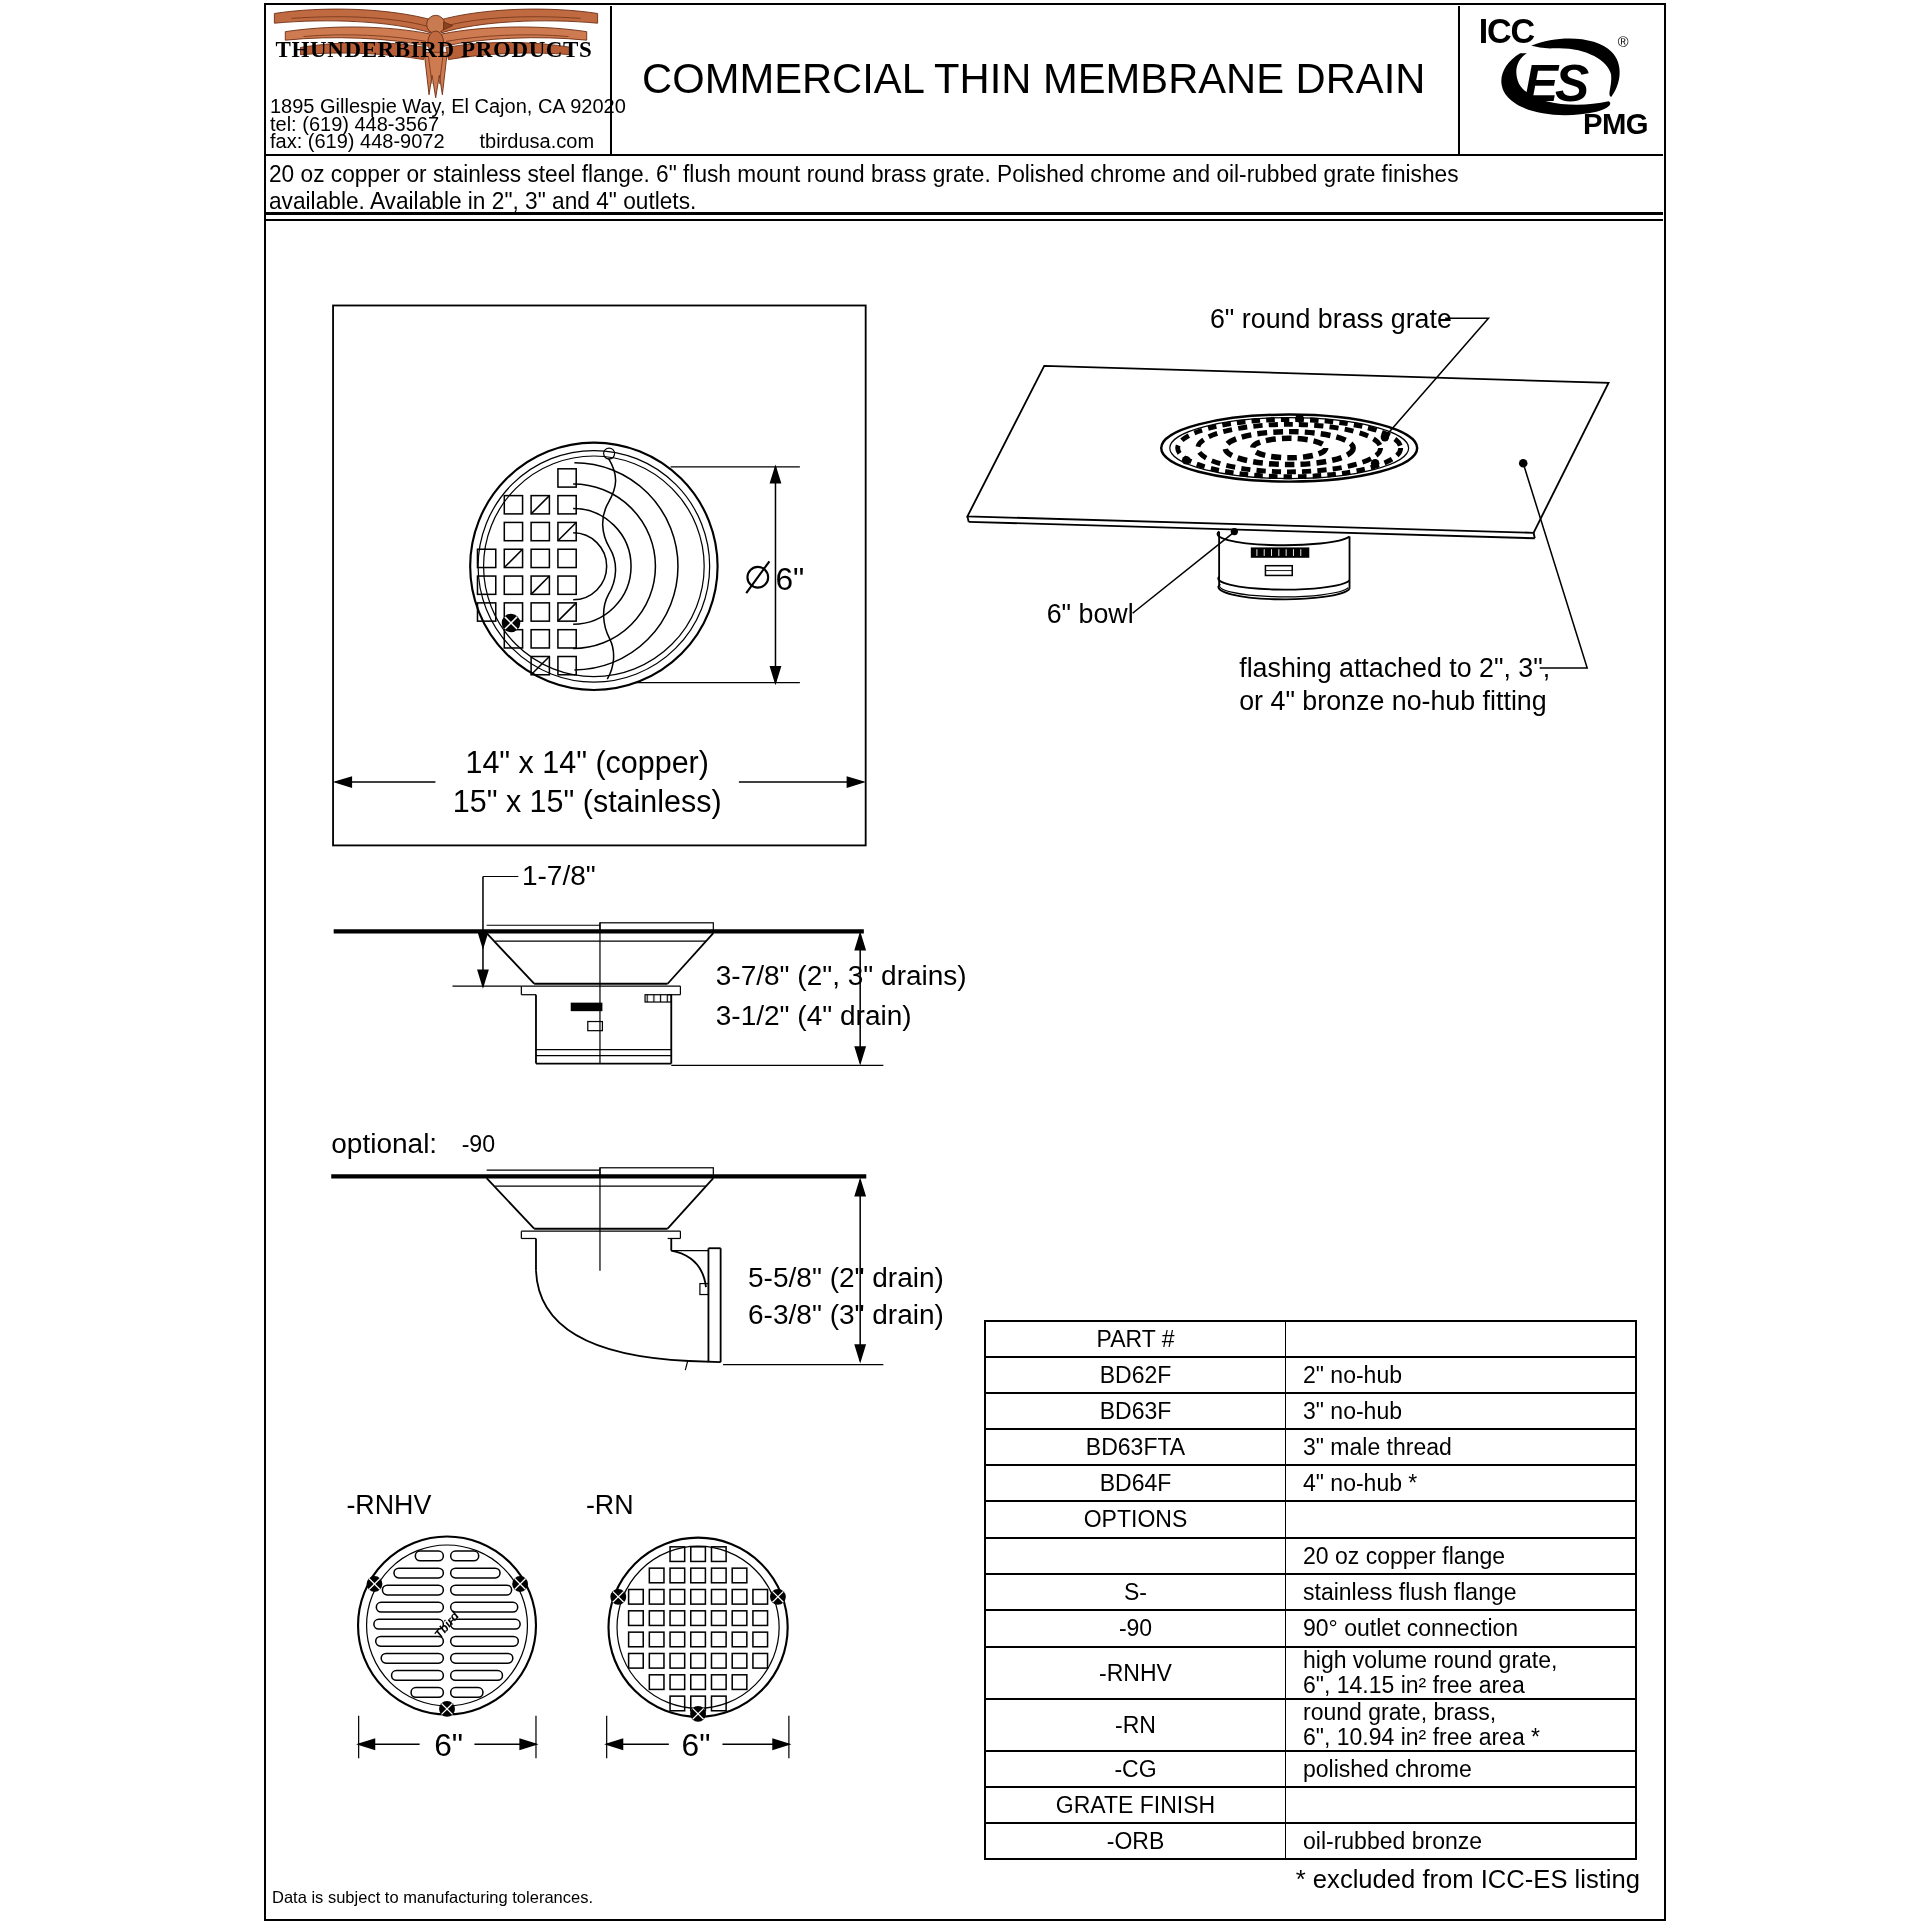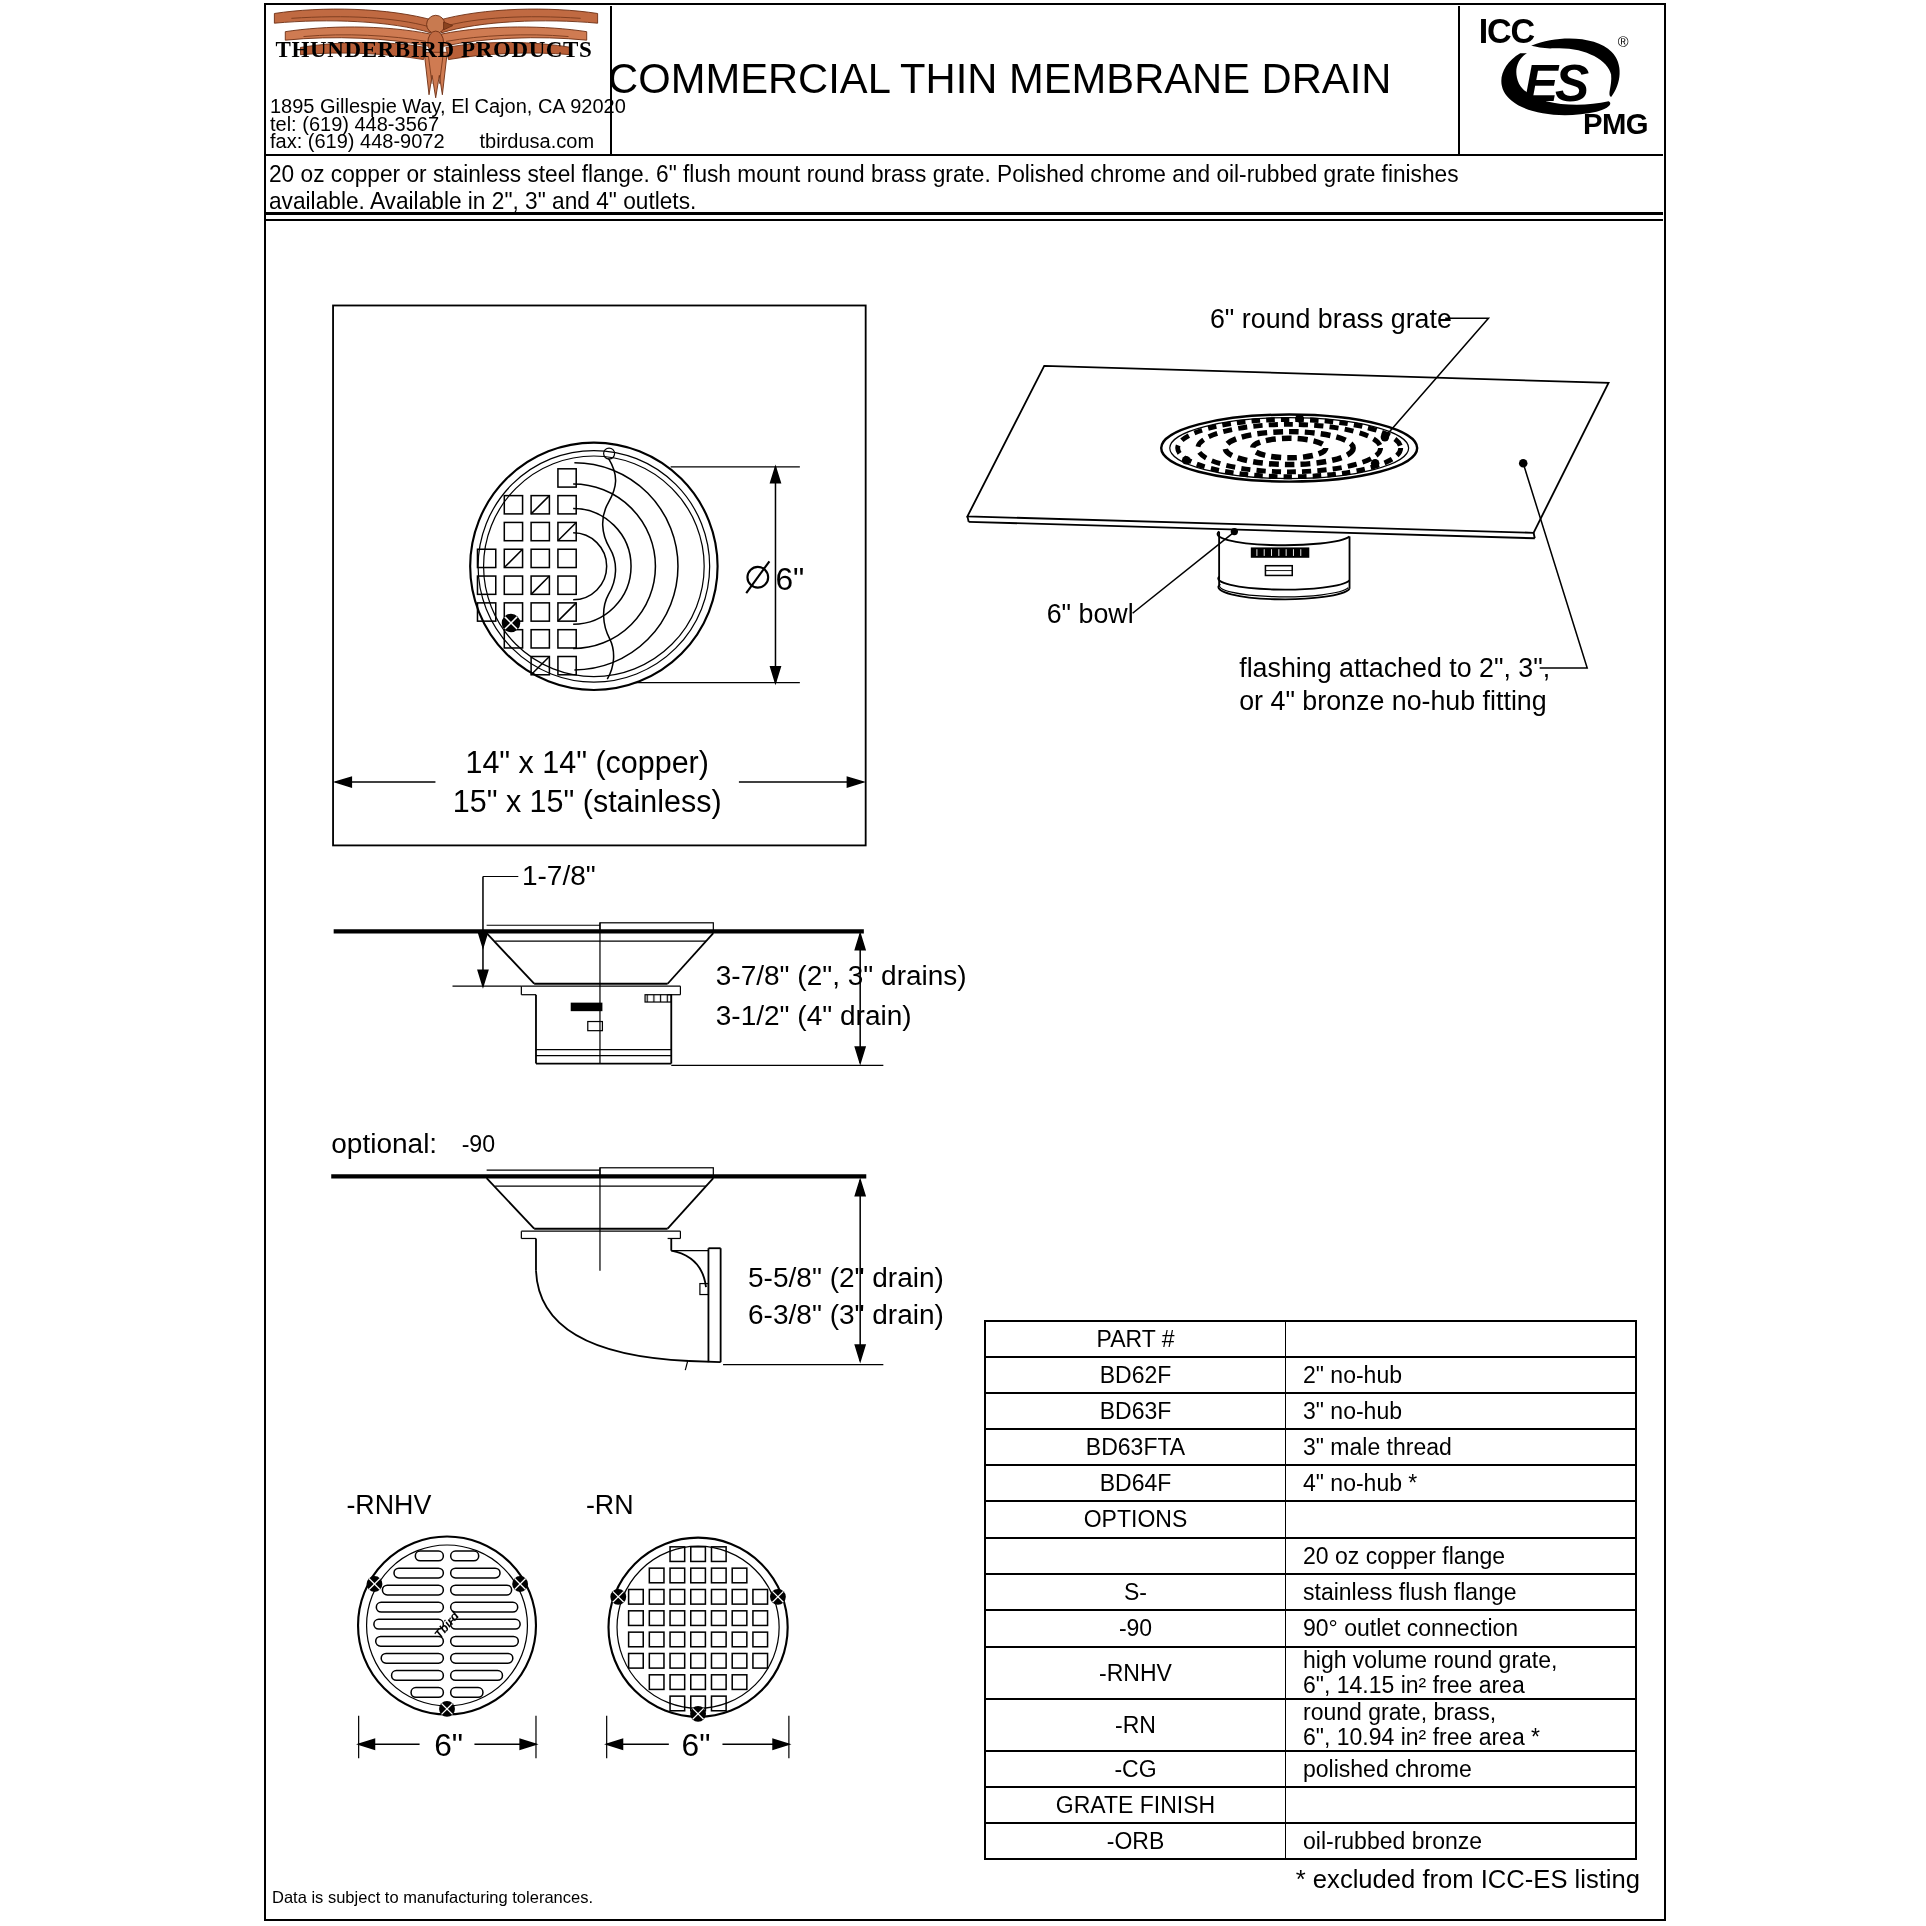--- a/index.html
+++ b/index.html
@@ -11,21 +11,21 @@
   .abs{position:absolute;}
   
   .page{left:264px;top:3px;width:1402px;height:1918px;border:2.4px solid #000;box-sizing:border-box;}
   .hline{background:#000;height:2.4px;}
   .vline{background:#000;width:1.8px;}
   
   .company-name{left:264px;top:37px;width:340px;text-align:center;
     font-family:"Liberation Serif", serif;font-weight:bold;font-size:23px;letter-spacing:0.6px;}
   .addr{left:270px;top:98px;width:341px;font-size:20px;line-height:17.7px;white-space:nowrap;}
   .addr .gap{display:inline-block;width:35px;}
-  .title-cell{left:576px;top:3px;width:848px;height:151px;display:flex;align-items:center;justify-content:center;}
+  .title-cell{left:610px;top:3px;width:848px;height:151px;display:flex;align-items:center;justify-content:center;}
   .title-cell .t{font-size:43px;letter-spacing:0px;white-space:nowrap;transform:scaleX(0.97);}
   
   .desc{left:269px;top:160px;width:1396px;font-size:24.4px;line-height:27.4px;
     transform:scaleX(0.93);transform-origin:left top;white-space:pre-line;}
   
   svg .ln{stroke:#000;fill:none;}
   svg text{fill:#000;stroke:none;font-family:"Liberation Sans", sans-serif;}
   svg .lbl{font-size:44px;}
   svg .dim{font-size:46px;}
   svg .big{font-size:52px;}

